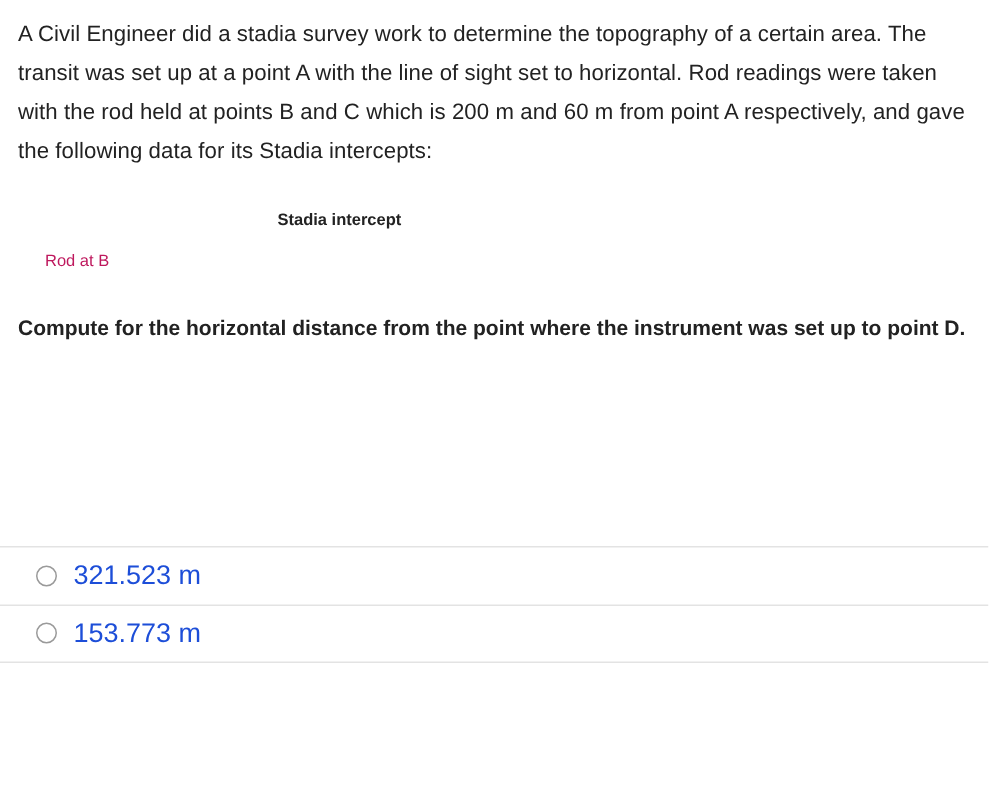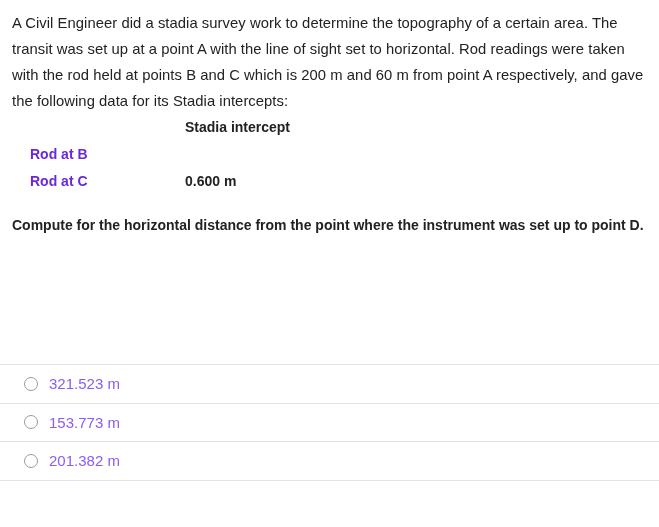--- a/index.html
+++ b/index.html
@@ -23,33 +23,33 @@
     border-radius: 32px;
   }
   .question-text {
     font-size: 14.8px;
     line-height: 26px;
     color: #222222;
     margin: 0;
     letter-spacing: 0.05px;
   }
   .table-block {
-    margin-top: 0;
+    margin-top: 20px;
     margin-left: 18px;
-    font-size: 14px;
+    font-size: 11px;
     line-height: 27px;
   }
   .table-row {
     display: flex;
     align-items: baseline;
   }
   .table-row .col-label {
     width: 155px;
-    font-weight: bold;
-    color: #6d28d9;
+    font-weight: normal;
+    color: #be185d;
   }
   .table-row .col-value {
     font-weight: bold;
     color: #222222;
   }
   .table-head .col-label {
     font-weight: bold;
     color: transparent;
   }
   .compute-text {
@@ -78,56 +78,48 @@
   .radio {
     width: 12px;
     height: 12px;
     border: 1px solid #9a9a9a;
     border-radius: 50%;
     background: #ffffff;
     flex: 0 0 auto;
   }
   .option-label {
     margin-left: 11px;
-    font-size: 15px;
-    color: #8b5cf6;
+    font-size: 18px;
+    color: #1d4ed8;
     text-align: right;
   }
 </style>
 </head>
 <body>
 
 <div class="page">
 
   <p class="question-text">A Civil Engineer did a stadia survey work to determine the topography of a certain area. The transit was set up at a point A with the line of sight set to horizontal. Rod readings were taken with the rod held at points B and C which is 200 m and 60 m from point A respectively, and gave the following data for its Stadia intercepts:</p>
 
   <div class="table-block">
     <div class="table-row table-head">
       <div class="col-label"></div>
       <div class="col-value">Stadia intercept</div>
     </div>
     <div class="table-row">
       <div class="col-label">Rod at B</div>
     </div>
-    <div class="table-row">
-      <div class="col-label">Rod at C</div>
-      <div class="col-value">0.600 m</div>
-    </div>
   </div>
 
   <p class="compute-text">Compute for the horizontal distance from the point where the instrument was set up to point D.</p>
 
   <div class="options">
     <div class="option">
       <span class="radio"></span>
       <span class="option-label">321.523 m</span>
     </div>
     <div class="option">
       <span class="radio"></span>
       <span class="option-label">153.773 m</span>
     </div>
-    <div class="option">
-      <span class="radio"></span>
-      <span class="option-label">201.382 m</span>
-    </div>
   </div>
 
 </div>
 
 </body></html>

